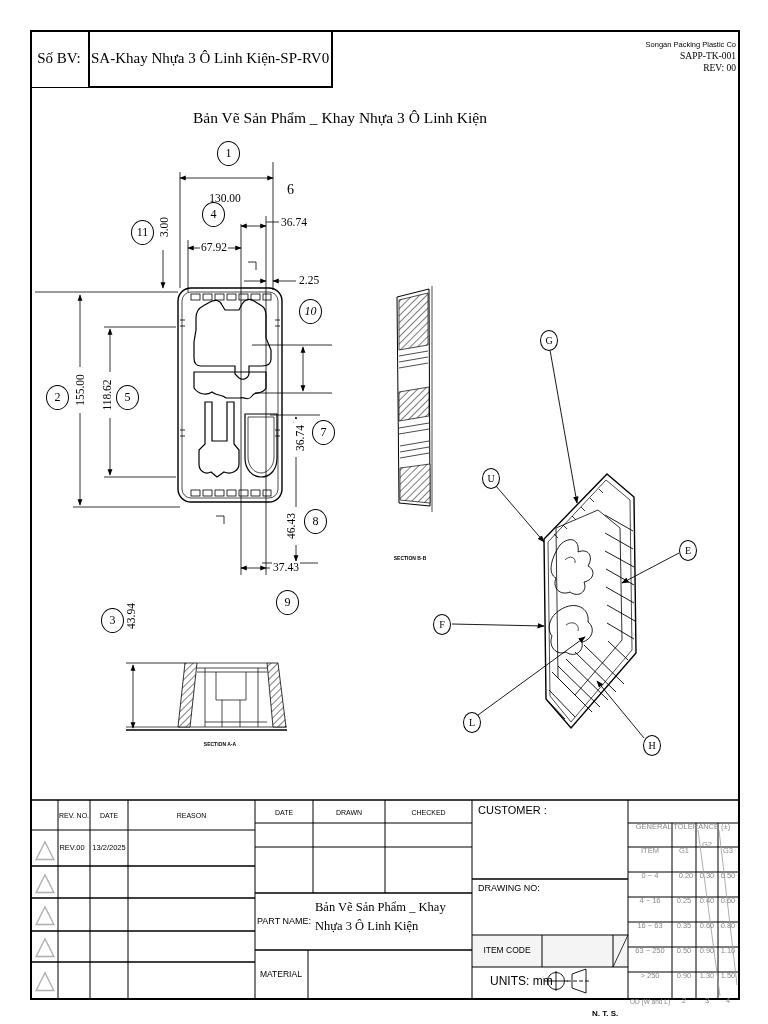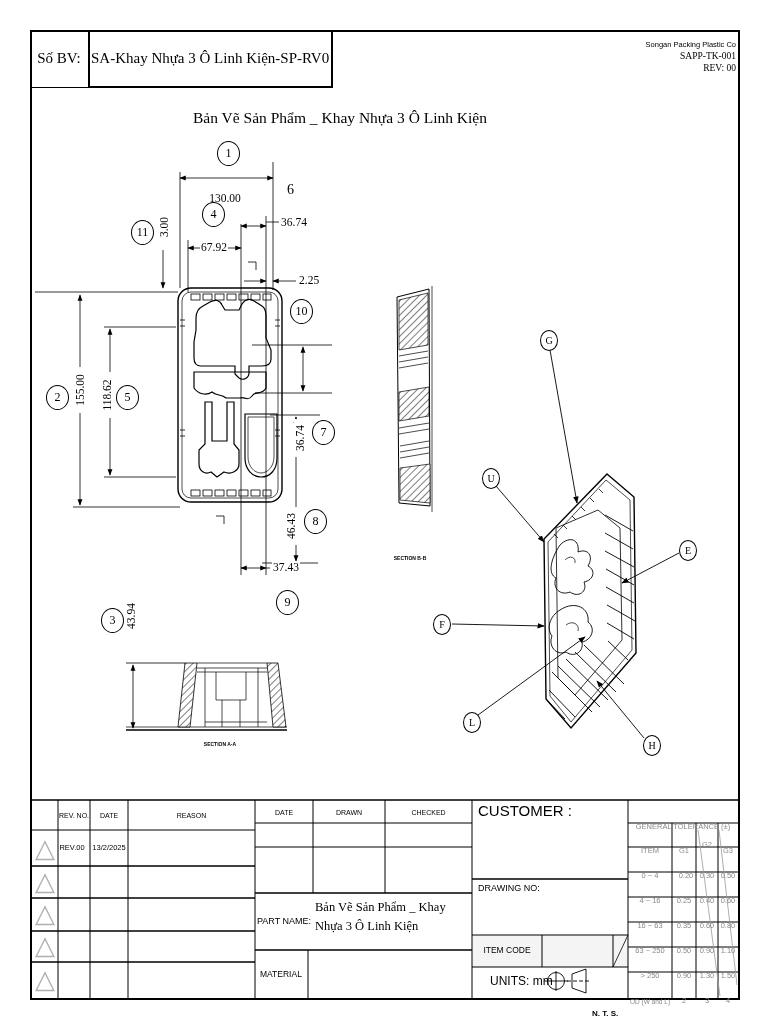--- a/index.html
+++ b/index.html
@@ -300,21 +300,21 @@
 <div class="dim vdim" style="left:112px;top:610px;width:36px;">43.94</div>
 
 <div class="bal" style="left:217px;top:141px;">1</div>
 <div class="bal" style="left:46px;top:385px;">2</div>
 <div class="bal" style="left:101px;top:608px;">3</div>
 <div class="bal" style="left:202px;top:202px;">4</div>
 <div class="bal" style="left:116px;top:385px;">5</div>
 <div class="bal" style="left:312px;top:420px;">7</div>
 <div class="bal" style="left:304px;top:509px;">8</div>
 <div class="bal" style="left:276px;top:590px;">9</div>
-<div class="bal" style="left:290px;top:299px;">10</div>
+<div class="bal" style="left:299px;top:299px;font-style:italic;">10</div>
 <div class="bal" style="left:131px;top:220px;">11</div>
 
 <div class="lbal" style="left:540px;top:330px;">G</div>
 <div class="lbal" style="left:482px;top:468px;">U</div>
 <div class="lbal" style="left:679px;top:540px;">E</div>
 <div class="lbal" style="left:433px;top:614px;">F</div>
 <div class="lbal" style="left:463px;top:712px;">L</div>
 <div class="lbal" style="left:643px;top:735px;">H</div>
 
 <div class="sec" style="left:385px;top:555px;width:50px;text-align:center;">SECTION B-B</div>
@@ -347,21 +347,21 @@
 <div class="td" style="left:128px;top:976px;width:127px;"></div>
 
 <div class="th" style="left:255px;top:808px;width:58px;">DATE</div>
 <div class="th" style="left:313px;top:808px;width:72px;">DRAWN</div>
 <div class="th" style="left:385px;top:808px;width:87px;">CHECKED</div>
 
 <div class="lbl" style="left:257px;top:916px;">PART NAME:</div>
 <div class="abs serif" style="left:315px;top:898px;width:152px;font-size:12.5px;line-height:19px;">Bản Vẽ Sản Phẩm _ Khay Nhựa 3 Ô Linh Kiện</div>
 <div class="lbl" style="left:260px;top:969px;font-size:8.5px;">MATERIAL</div>
 
-<div class="lbl" style="left:478px;top:805px;font-size:15px;text-align:center;">CUSTOMER :</div>
+<div class="lbl" style="left:478px;top:805px;font-size:11px;text-align:center;">CUSTOMER :</div>
 <div class="lbl" style="left:478px;top:883px;">DRAWING NO:</div>
 <div class="lbl" style="left:472px;top:945px;width:70px;text-align:center;font-size:8.5px;">ITEM CODE</div>
 <div class="lbl" style="left:490px;top:976px;font-size:12px;">UNITS: mm</div>
 <div class="lbl" style="left:592px;top:1008px;font-size:8px;font-weight:bold;">N. T. S.</div>
 
 <div class="tol" style="left:628px;top:806px;width:110px;">GENERAL TOLERANCE (±)</div>
 <div class="tol" style="left:628px;top:830px;width:44px;">ITEM</div>
 <div class="tol" style="left:672px;top:830px;width:24px;">G1</div>
 <div class="tol" style="left:696px;top:824px;width:22px;">G2</div>
 <div class="tol" style="left:718px;top:830px;width:20px;">G3</div>

